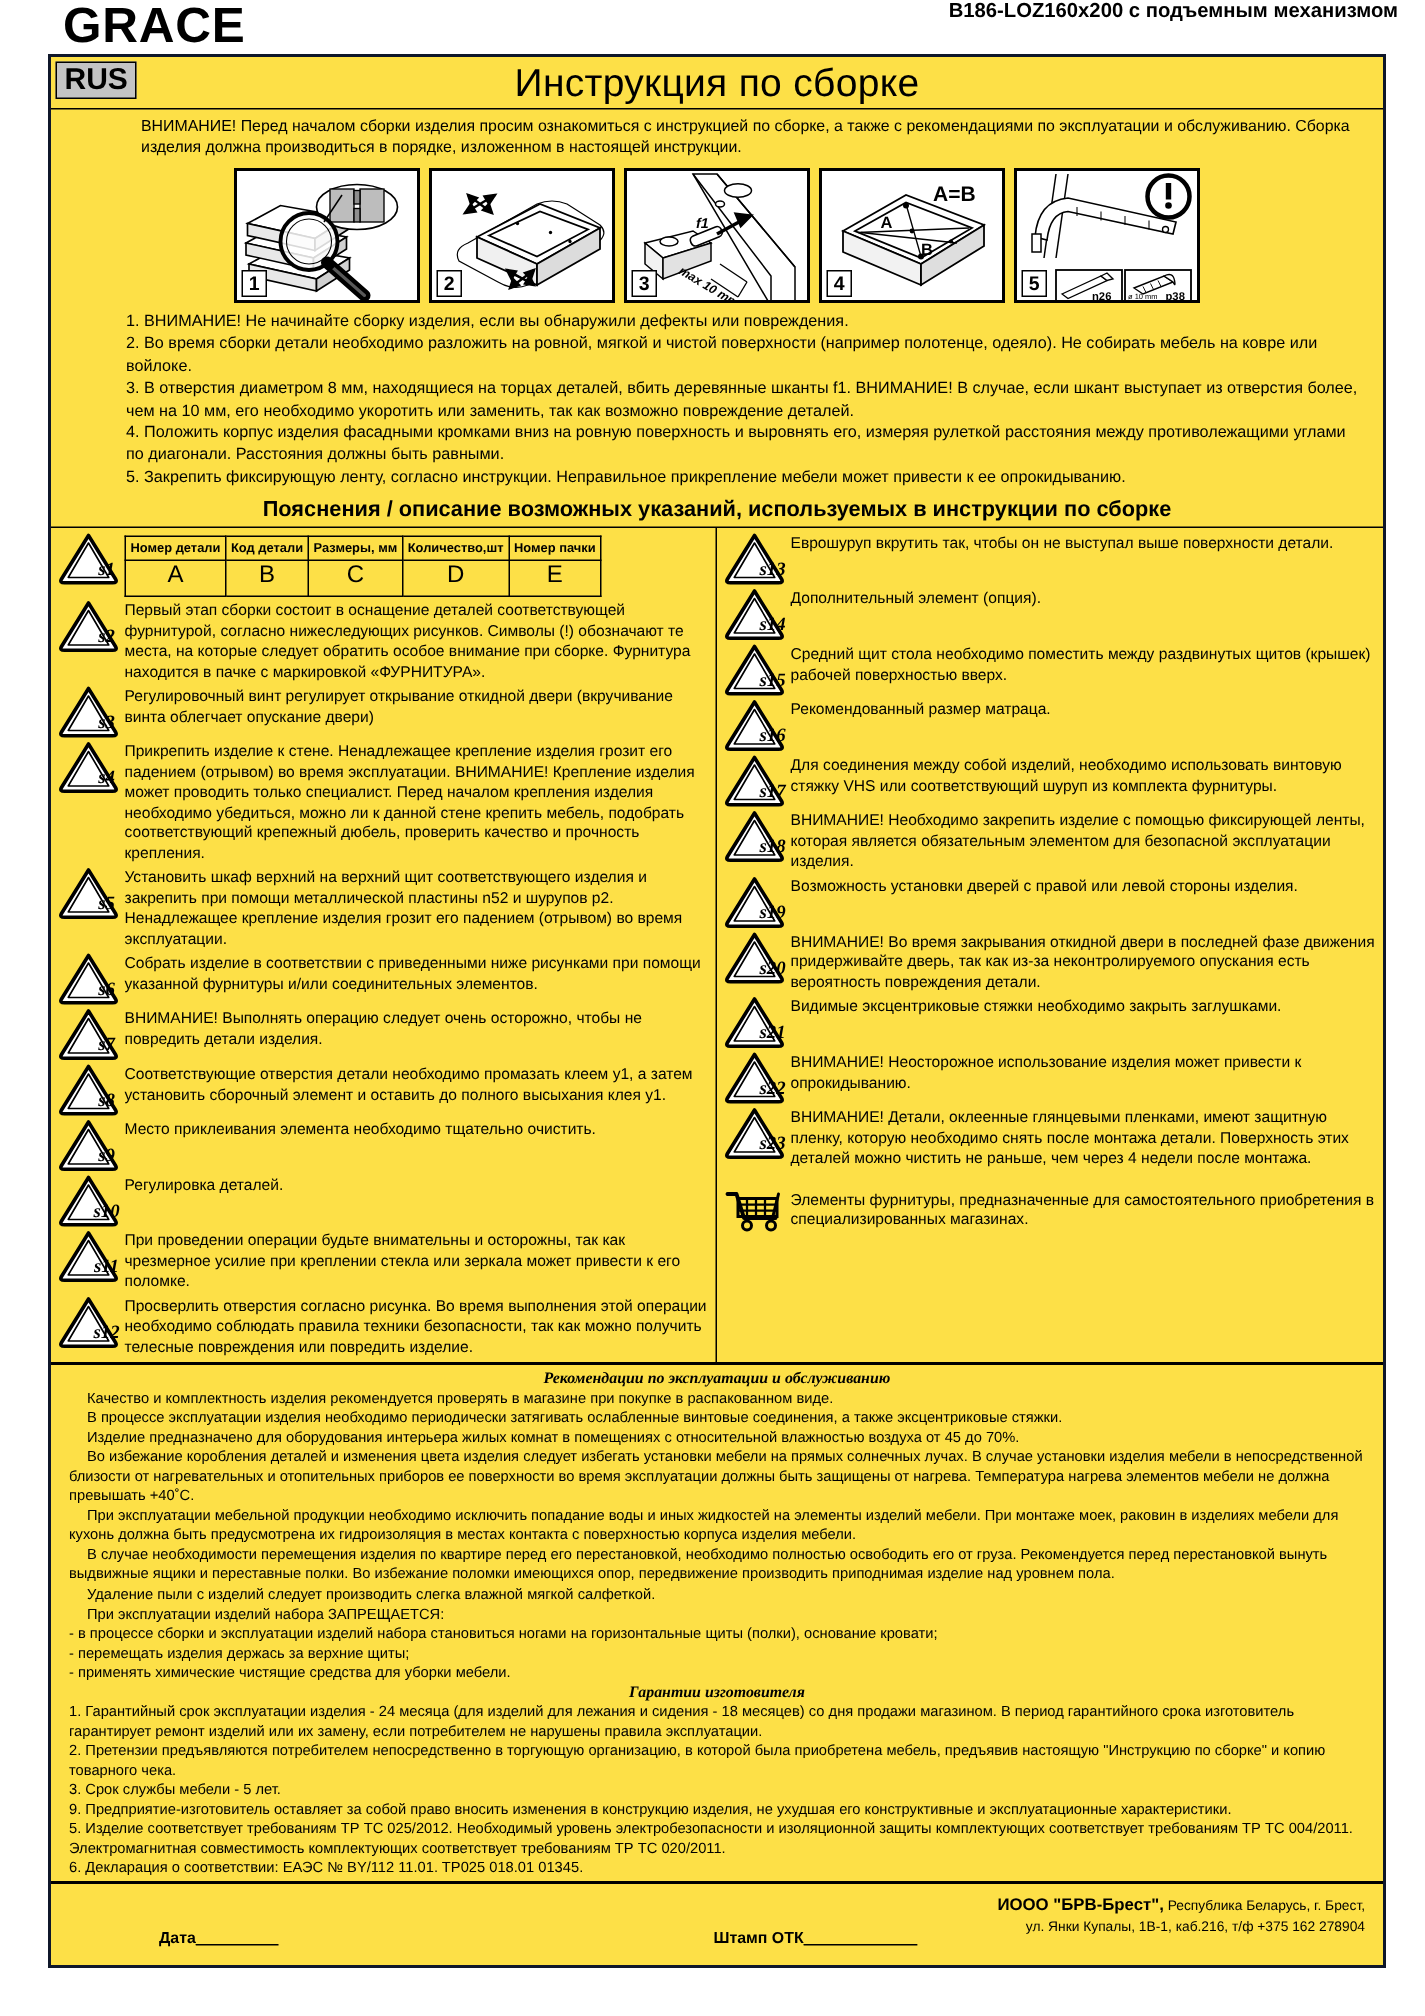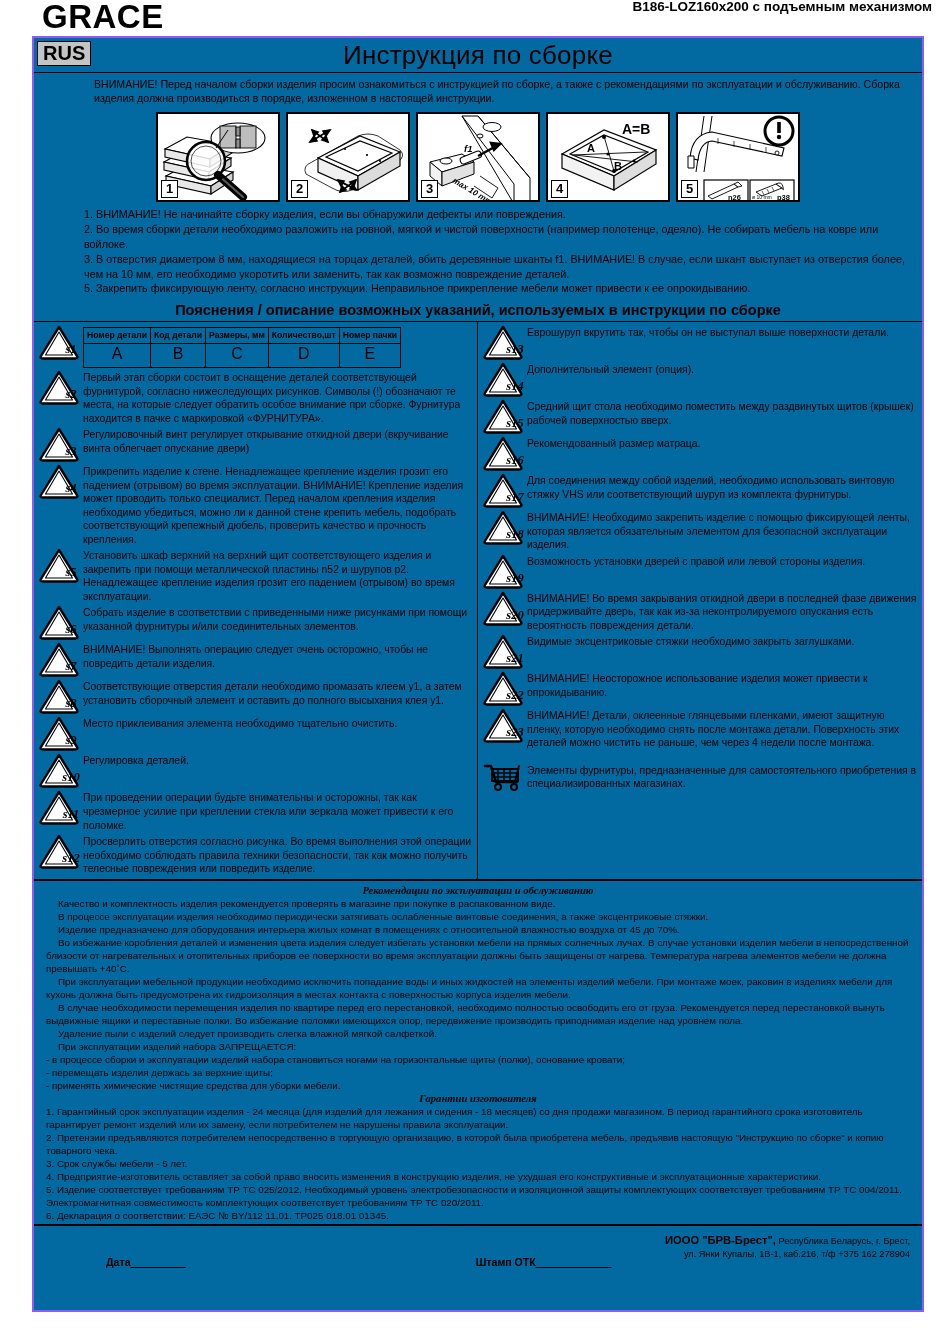--- a/index.html
+++ b/index.html
@@ -37,22 +37,22 @@
     font-weight: bold;
     line-height: 1;
     padding-bottom: 3px;
   }
 
   
   .frame {
     position: absolute;
     top: 36px; left: 32px;
     width: 892px; height: 1276px;
-    border: 2px solid #8b5cf6;
-    background: #0369a1;
+    border: 2px solid #0f172a;
+    background: #fde047;
   }
 
   
   .title-bar {
     position: relative;
     height: 35px;
     border-bottom: 1px solid #000;
     display: flex;
     align-items: center;
     justify-content: center;
@@ -447,20 +447,21 @@
         <text x="99" y="86" font-family="Liberation Sans, sans-serif" font-size="7.5" font-weight="bold">p38</text>
       </svg>
       <div class="pnum">5</div>
     </div>
   </div>
 
   <div class="num-list">
     <p>1. ВНИМАНИЕ! Не начинайте сборку изделия, если вы обнаружили дефекты или повреждения.</p>
     <p>2. Во время сборки детали необходимо разложить на ровной, мягкой и чистой поверхности (например полотенце, одеяло). Не собирать мебель на ковре или войлоке.</p>
     <p>3. В отверстия диаметром 8 мм, находящиеся на торцах деталей, вбить деревянные шканты f1. ВНИМАНИЕ! В случае, если шкант выступает из отверстия более, чем на 10 мм, его необходимо укоротить или заменить, так как возможно повреждение деталей.</p>
+    <p>4. Положить корпус изделия фасадными кромками вниз на ровную поверхность и выровнять его, измеряя рулеткой расстояния между противолежащими углами по диагонали. Расстояния должны быть равными.</p>
     <p>5. Закрепить фиксирующую ленту, согласно инструкции.  Неправильное прикрепление мебели может привести к ее опрокидыванию.</p>
   </div>
 
   <div class="section-head">Пояснения / описание  возможных указаний, используемых в инструкции по сборке</div>
 
   <div class="legend">
 
     <div class="legend-col left">
 
       <div class="lrow">
@@ -771,21 +772,21 @@
     <p class="blk-p ind">Удаление пыли с изделий следует производить слегка влажной мягкой салфеткой.</p>
     <p class="blk-p ind">При эксплуатации изделий набора ЗАПРЕЩАЕТСЯ:</p>
     <p class="blk-p">- в процессе сборки и эксплуатации изделий набора становиться ногами на  горизонтальные щиты (полки), основание кровати;</p>
     <p class="blk-p">- перемещать изделия держась за верхние щиты;</p>
     <p class="blk-p">- применять химические чистящие средства для уборки мебели.</p>
 
     <div class="blk-title" style="margin-top:1px;">Гарантии изготовителя</div>
     <p class="blk-p">1.  Гарантийный срок эксплуатации изделия - 24 месяца (для изделий для лежания и сидения - 18 месяцев) со дня продажи магазином. В период гарантийного срока изготовитель гарантирует ремонт изделий или их замену, если потребителем не нарушены правила эксплуатации.</p>
     <p class="blk-p">2.  Претензии предъявляются потребителем непосредственно в торгующую организацию, в которой была приобретена мебель, предъявив настоящую "Инструкцию по сборке" и копию товарного чека.</p>
     <p class="blk-p">3.  Срок службы мебели - 5 лет.</p>
-    <p class="blk-p">4.  Предприятие-изготовитель оставляет за собой право вносить изменения в конструкцию изделия, не ухудшая его конструктивные и эксплуатационные характеристики.</p>
+    <p class="blk-p">9.  Предприятие-изготовитель оставляет за собой право вносить изменения в конструкцию изделия, не ухудшая его конструктивные и эксплуатационные характеристики.</p>
     <p class="blk-p">5. Изделие соответствует требованиям ТР ТС 025/2012. Необходимый уровень электробезопасности и изоляционной защиты комплектующих соответствует требованиям ТР ТС 004/2011. Электромагнитная совместимость комплектующих соответствует требованиям ТР ТС 020/2011.</p>
     <p class="blk-p">6. Декларация о соответствии: ЕАЭС № BY/112 11.01. TP025 018.01 01345.</p>
   </div>
 
   <div class="footer">
     <div class="f-date"><span>Дата</span><span class="uline">________</span></div>
     <div class="f-stamp"><span>Штамп ОТК</span><span class="uline">___________</span></div>
     <div class="f-company">
       <div><span class="cname">ИОOО "БРВ-Брест",</span> <span>Республика Беларусь, г. Брест,</span></div>
       <div>ул. Янки Купалы, 1В-1, каб.216, т/ф +375 162 278904</div>

